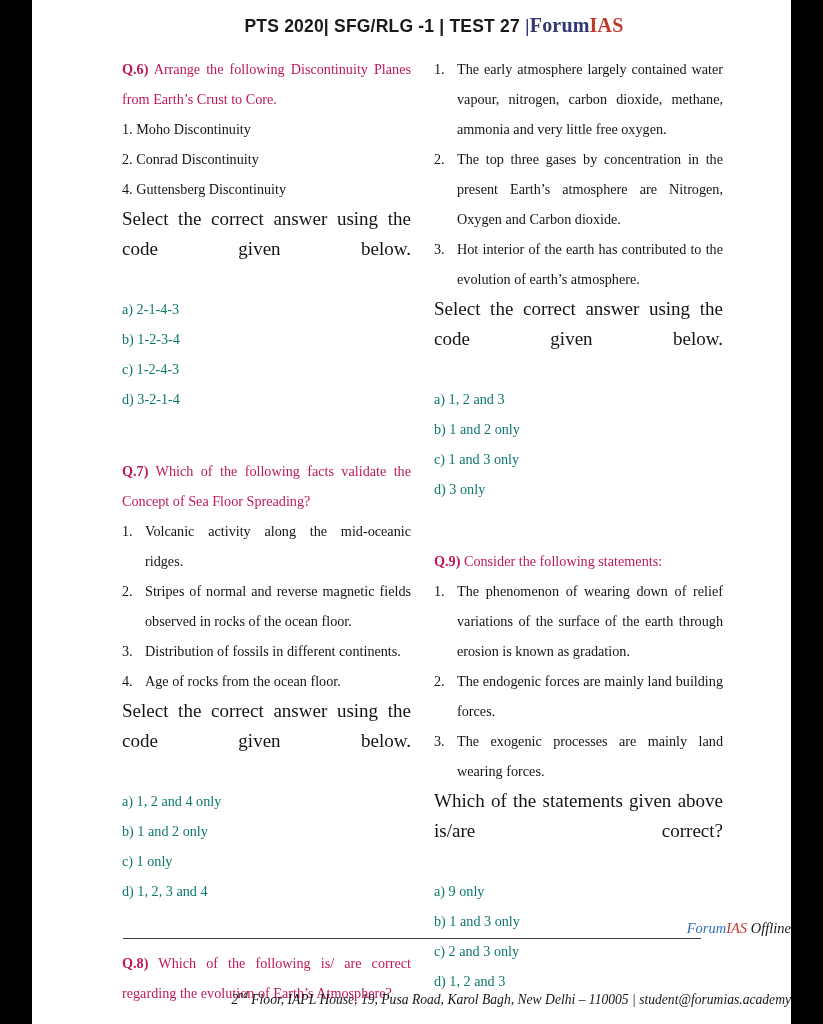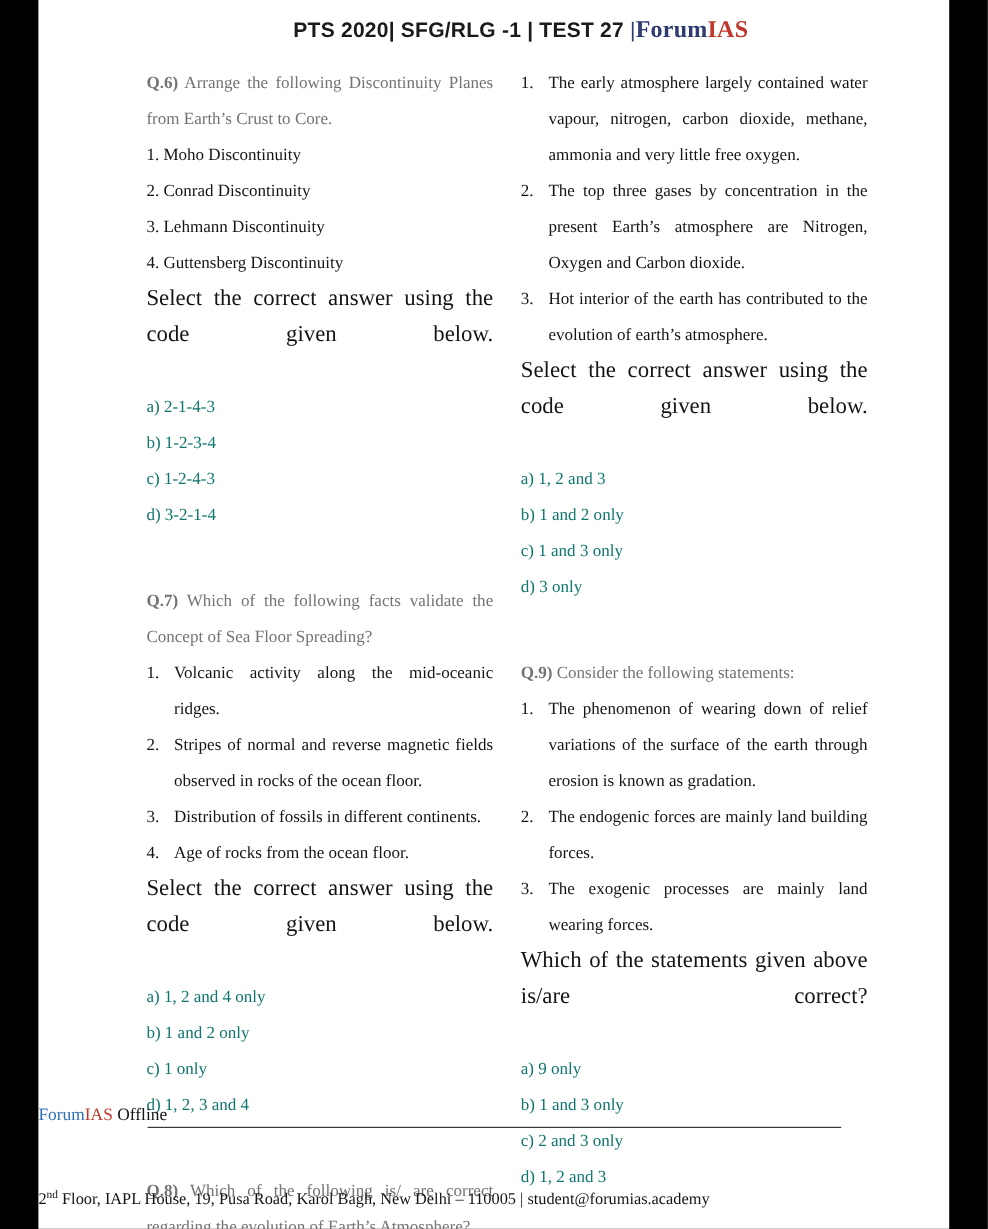--- a/index.html
+++ b/index.html
@@ -57,21 +57,21 @@
   }
   .col-right { margin-left: -1px; }
 
   
   .question-block { margin-bottom: 0; }
   .q-gap-xl { height: 42px; }
 
   .q-stem {
     font-size: 14.2px;
     line-height: 30px;
-    color: #737373;
+    color: #be185d;
     text-align: justify;
     text-justify: inter-word;
     margin: 0;
   }
   .q-stem .q-num { font-weight: bold; }
 
   .stmt-list {
     list-style: none;
     margin: 0;
     padding: 0;
@@ -116,21 +116,22 @@
     line-height: 30px;
     color: #0f766e;
   }
 
   
   #doc-footer {
     position: absolute;
     left: 0;
     right: 0;
     bottom: 16px;
-    text-align: left;
+    text-align: right;
+    font-style: italic;
   }
   #footer-brand {
     font-size: 14.5px;
     color: #141414;
     margin-bottom: 1px;
   }
   #footer-brand .brand-forum { color: #2e6fb7; }
   #footer-brand .brand-ias { color: #c0392b; }
   #footer-rule {
     width: 578px;
@@ -158,21 +159,20 @@
 
   <div id="columns">
 
     <div class="column col-left">
 
       <div class="question-block">
         <p class="q-stem"><span class="q-num">Q.6)</span><span> Arrange the following Discontinuity Planes from Earth’s Crust to Core.</span></p>
         <ul class="stmt-list tight">
           <li>1. Moho Discontinuity</li>
           <li>2. Conrad Discontinuity</li>
-          <li>3. Lehmann Discontinuity</li>
           <li>4. Guttensberg Discontinuity</li>
         </ul>
         <p class="select-line">Select the correct answer using the code given below.</p>
         <ul class="options">
           <li>a) 2-1-4-3</li>
           <li>b) 1-2-3-4</li>
           <li>c) 1-2-4-3</li>
           <li>d) 3-2-1-4</li>
         </ul>
       </div>

